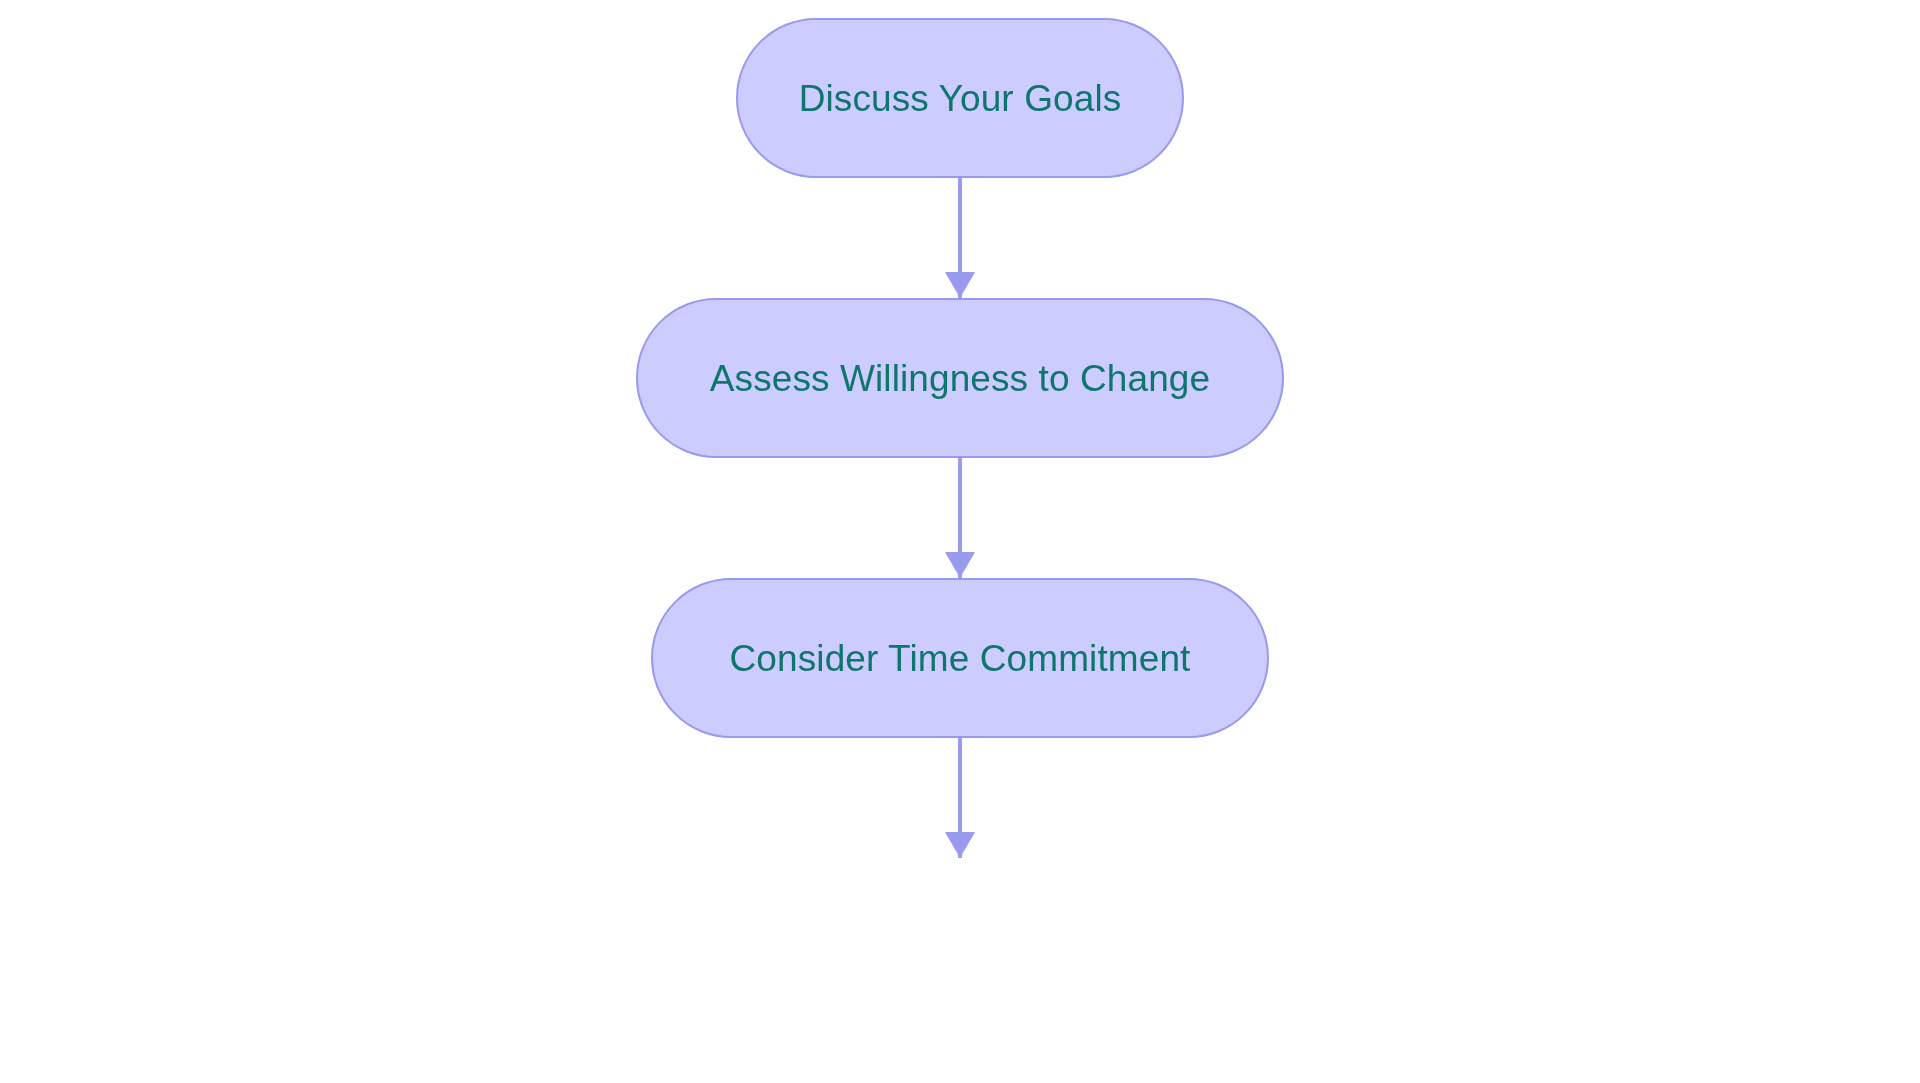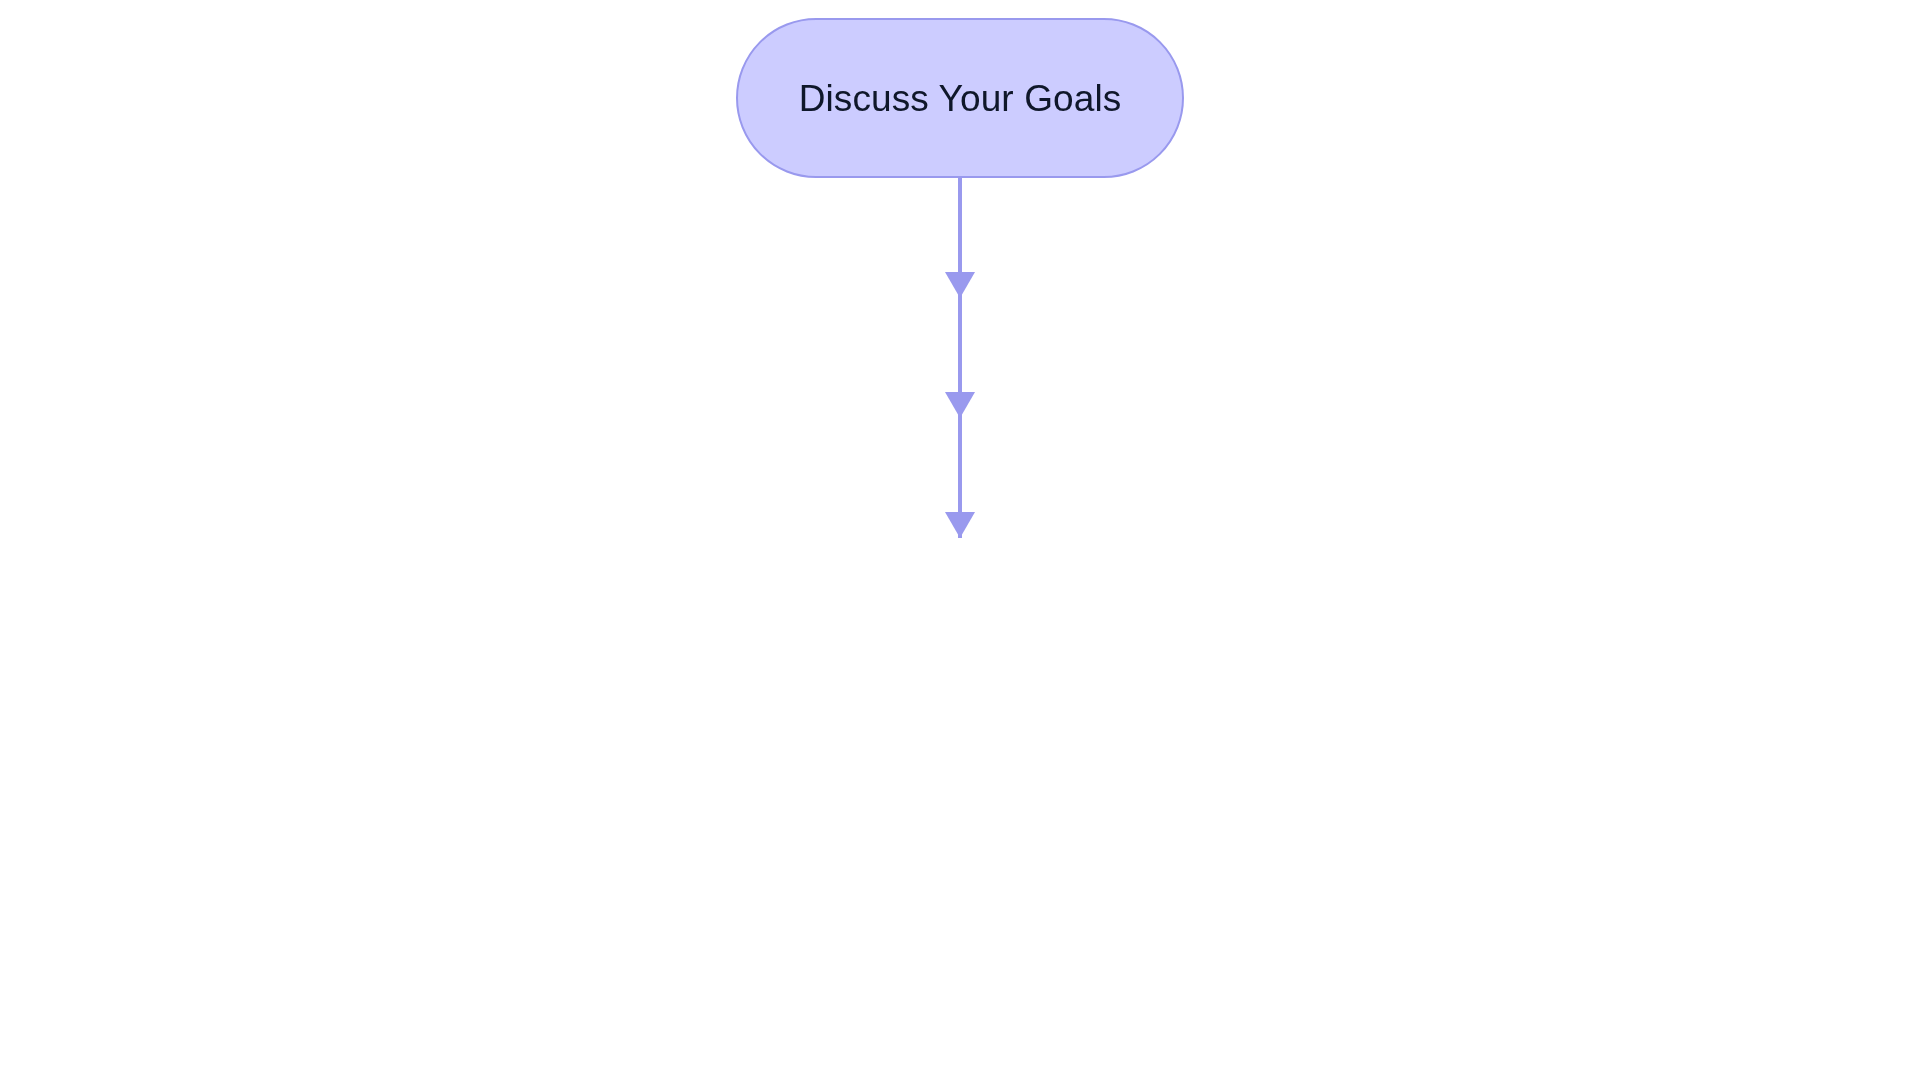--- a/index.html
+++ b/index.html
@@ -45,21 +45,21 @@
     color: #3333cc;
     text-align: center;
     white-space: nowrap;
     user-select: none;
   }
 
   .node-label {
     font-family: "Liberation Sans", sans-serif;
     font-weight: 400;
     letter-spacing: 0.1px;
-    color: #0f172a;
+    color: #0f766e;
     line-height: 1;
   }
 
   
   .node-1 { width: 448px; height: 160px; }
   .node-2 { width: 648px; height: 160px; }
   .node-3 { width: 618px; height: 160px; }
   .node-4 { width: 426px; height: 160px; }
 
   .node-1 .node-label,
@@ -115,26 +115,32 @@
 
     <div class="node node-1">
       <span class="node-label">Discuss Your Goals</span>
     </div>
 
     <div class="connector connector-1">
       <span class="connector-line"></span>
       <span class="connector-arrow"></span>
     </div>
 
+    <div class="node node-2">
+      <span class="node-label">Assess Willingness to Change</span>
+    </div>
 
     <div class="connector connector-2">
       <span class="connector-line"></span>
       <span class="connector-arrow"></span>
     </div>
 
+    <div class="node node-3">
+      <span class="node-label">Consider Time Commitment</span>
+    </div>
 
     <div class="connector connector-3">
       <span class="connector-line"></span>
       <span class="connector-arrow"></span>
     </div>
 
 
   </div>
 </div>
 

